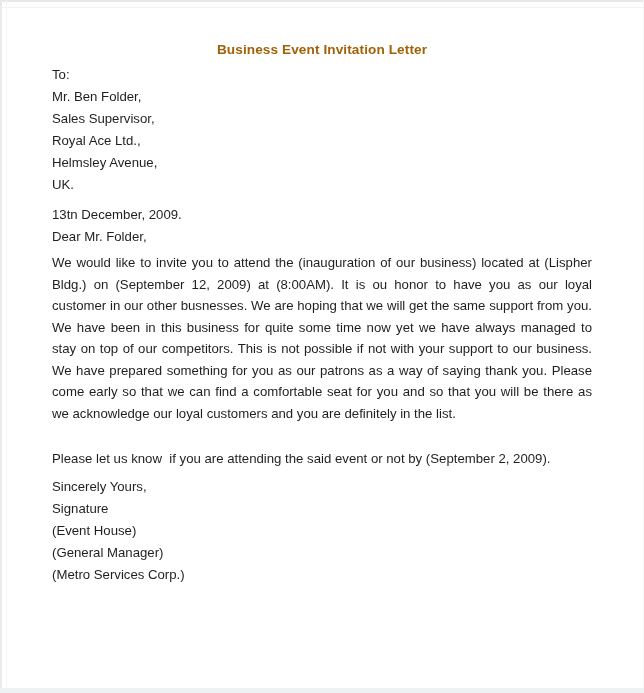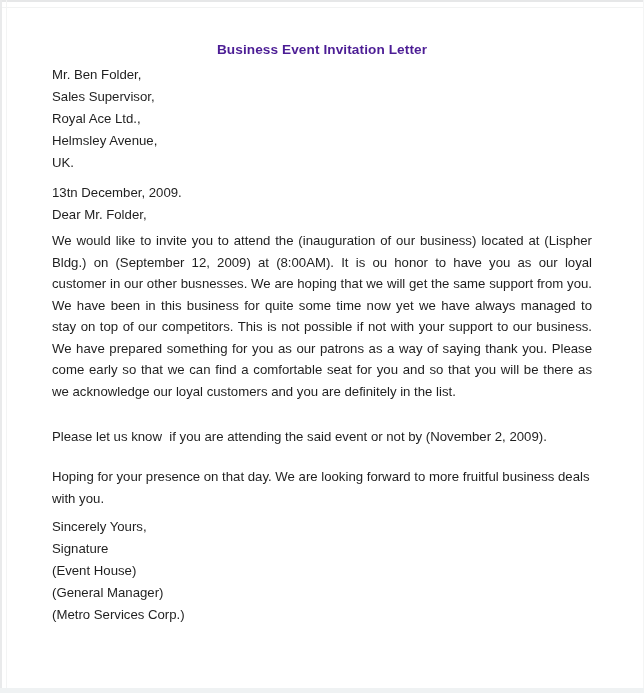--- a/index.html
+++ b/index.html
@@ -33,21 +33,21 @@
     padding: 42px 52px 0 52px;
     font-size: 13.2px;
     line-height: 22px;
   }
   .title {
     text-align: center;
     font-weight: bold;
     font-size: 13.6px;
     line-height: 16px;
     margin-bottom: 6px;
-    color: #4c1d95;
+    color: #a16207;
     letter-spacing: 0.1px;
   }
   .line { line-height: 22px; white-space: pre-wrap; }
   .date-line { margin-top: 8px; }
   .para-main {
     margin-top: 4px;
     text-align: justify;
     line-height: 21.5px;
   }
   .para-rsvp    { margin-top: 24px; }
@@ -65,33 +65,33 @@
   <div class="edge-left-outer"></div>
   <div class="edge-left-inner"></div>
   <div class="edge-right"></div>
   <div class="edge-bottom-strip"></div>
 
   <div class="content">
 
     <div class="title">Business Event Invitation Letter</div>
 
     <div>
+      <div class="line">To:</div>
       <div class="line">Mr. Ben Folder,</div>
       <div class="line">Sales Supervisor,</div>
       <div class="line">Royal Ace Ltd.,</div>
       <div class="line">Helmsley Avenue,</div>
       <div class="line">UK.</div>
     </div>
 
     <div class="line date-line">13tn December, 2009.</div>
     <div class="line">Dear Mr. Folder,</div>
 
     <div class="para-main">We would like to invite you to attend the (inauguration of our business) located at (Lispher Bldg.) on (September 12, 2009) at (8:00AM). It is ou honor to have you as our loyal customer in our other busnesses. We are hoping that we will get the same support from you. We have been in this business for quite some time now yet we have always managed to stay on top of our competitors. This is not possible if not with your support to our business. We have prepared something for you as our patrons as a way of saying thank you. Please come early so that we can find a comfortable seat for you and so that you will be there as we acknowledge our loyal customers and you are definitely in the list.</div>
-    <div class="line para-rsvp">Please let us know  if you are attending the said event or not by (November 2, 2009).</div>
-    <div class="line para-hoping">Hoping for your presence on that day. We are looking forward to more fruitful business deals with you.</div>
+    <div class="line para-rsvp">Please let us know  if you are attending the said event or not by (September 2, 2009).</div>
 
     <div class="line closing-line">Sincerely Yours,</div>
 
     <div>
       <div class="line sig-first">Signature</div>
       <div class="line">(Event House)</div>
       <div class="line">(General Manager)</div>
       <div class="line">(Metro Services Corp.)</div>
     </div>
 

